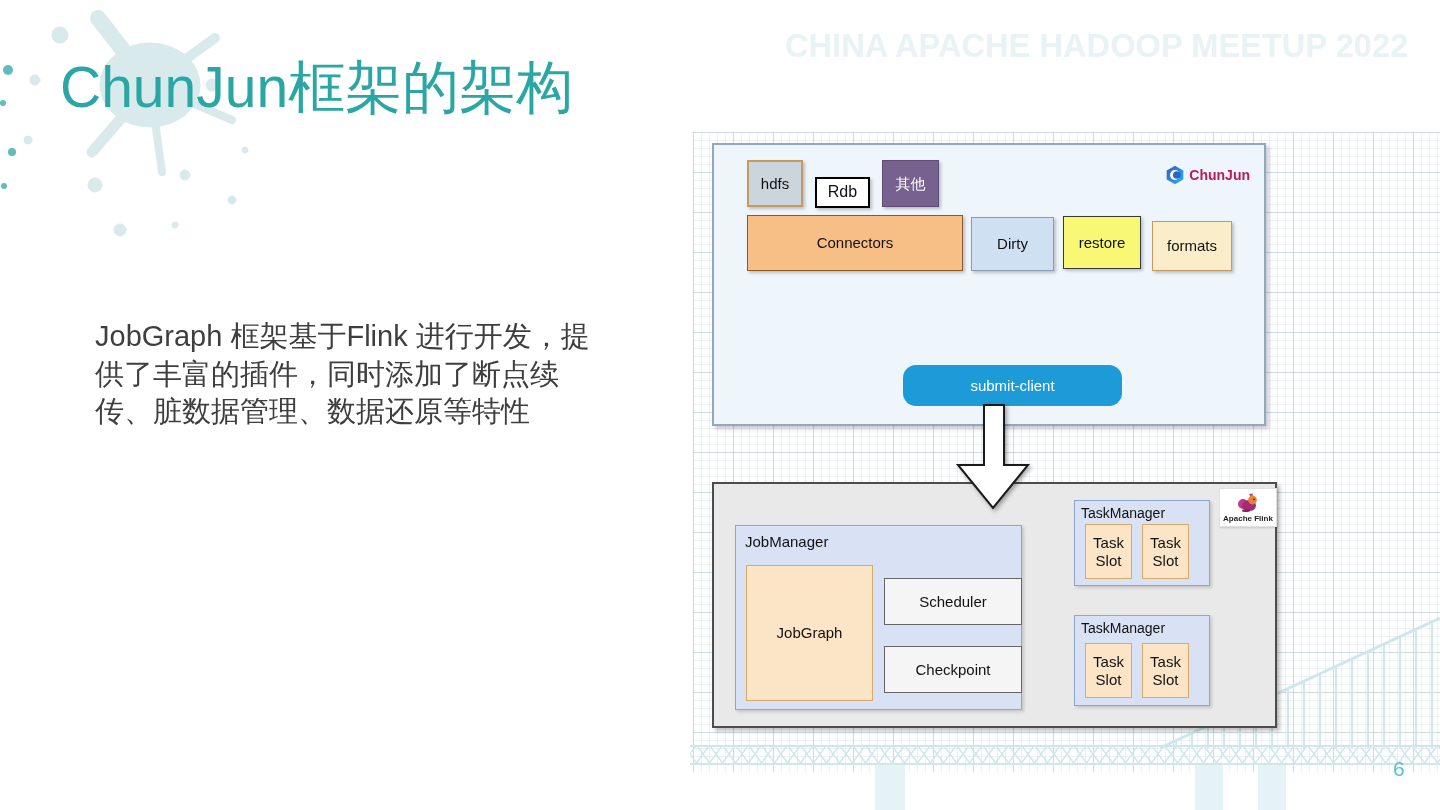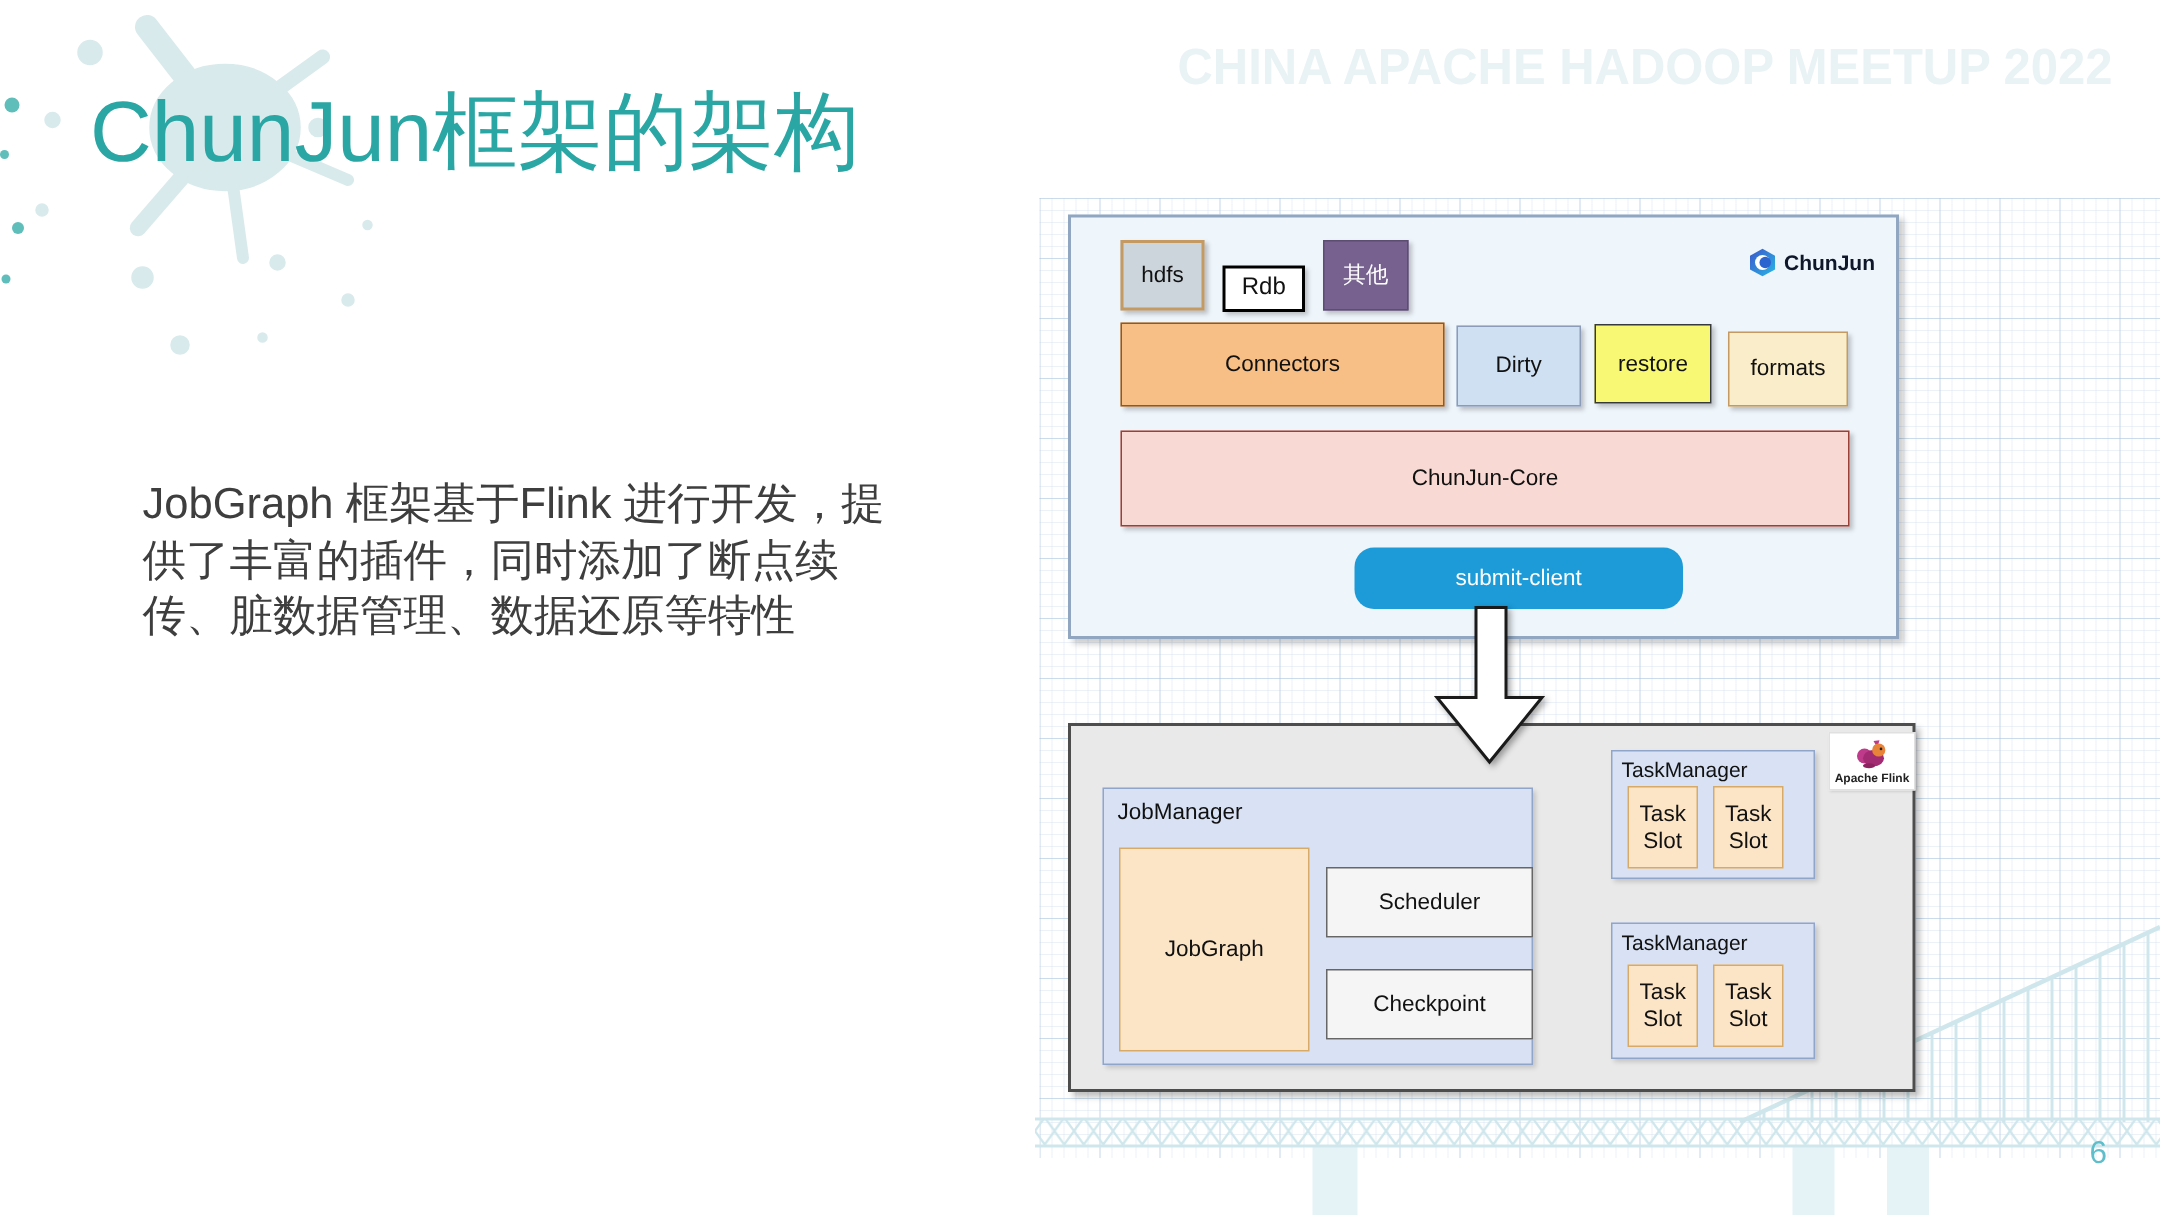--- a/index.html
+++ b/index.html
@@ -76,21 +76,21 @@
   .n-qita{left:168px;top:15px;width:57px;height:47px;background:var(--purple-node);border:1px solid var(--purple-border);color:#fff;}
   .n-connectors{left:33px;top:70px;width:216px;height:56px;background:var(--orange-node);border:1.5px solid var(--orange-border);}
   .n-dirty{left:257px;top:72px;width:83px;height:54px;background:var(--blue-node);border:1.5px solid var(--blue-node-border);}
   .n-restore{left:349px;top:71px;width:78px;height:53px;background:var(--yellow-node);border:1.5px solid var(--dark-border);}
   .n-formats{left:438px;top:76px;width:80px;height:50px;background:var(--cream-node);border:1.5px solid var(--tan-border);}
   .n-core{left:33px;top:142px;width:486px;height:64px;background:var(--pink-node);border:1px solid var(--pink-border);}
   .n-submit{left:189px;top:220px;width:219px;height:41px;background:var(--submit-blue);color:#fff;box-shadow:none;border-radius:13px;}
   .chunjun-logo{
     position:absolute;top:20px;right:14px;display:flex;align-items:center;gap:4px;box-shadow:none;
   }
-  .chunjun-logo .logo-text{font-size:14px;font-weight:700;color:#0f172a;}
+  .chunjun-logo .logo-text{font-size:14px;font-weight:700;color:#be185d;}
   
   .big-arrow{position:absolute;left:940px;top:402px;width:110px;height:112px;z-index:3;
     filter:drop-shadow(2px 2px 2px rgba(0,0,0,.35));}
   
   .jm-panel{left:21px;top:41px;width:287px;height:185px;background:var(--panel-blue);border:1px solid var(--panel-blue-border);}
   .jm-label{position:absolute;left:9px;top:7px;font-size:15px;}
   .n-jobgraph{left:10px;top:39px;width:127px;height:136px;background:var(--peach-node);border:1.5px solid var(--peach-border);box-shadow:none;}
   .n-scheduler{left:148px;top:52px;width:138px;height:47px;background:var(--white-node);border:1.5px solid var(--white-node-border);box-shadow:none;}
   .n-checkpoint{left:148px;top:120px;width:138px;height:47px;background:var(--white-node);border:1.5px solid var(--white-node-border);box-shadow:none;}
   .tm-panel{width:136px;background:var(--panel-blue);border:1px solid var(--panel-blue-border);}
@@ -166,21 +166,20 @@
 </div>
 
 <div class="upper-box">
   <div class="node n-hdfs">hdfs</div>
   <div class="node n-rdb">Rdb</div>
   <div class="node n-qita">其他</div>
   <div class="node n-connectors">Connectors</div>
   <div class="node n-dirty">Dirty</div>
   <div class="node n-restore">restore</div>
   <div class="node n-formats">formats</div>
-  <div class="node n-core">ChunJun-Core</div>
   <div class="node n-submit">submit-client</div>
   <div class="chunjun-logo">
     <svg width="20" height="20" viewBox="0 0 24 24">
       <defs>
         <linearGradient id="cjg" x1="0" y1="0" x2="1" y2="1">
           <stop offset="0" stop-color="#3a57c9"></stop>
             <stop offset="1" stop-color="#28b7e6"></stop>
         </linearGradient>
       </defs>
       <path d="M12 1 L22 6.5 V17.5 L12 23 L2 17.5 V6.5 Z" fill="url(#cjg)"></path>

